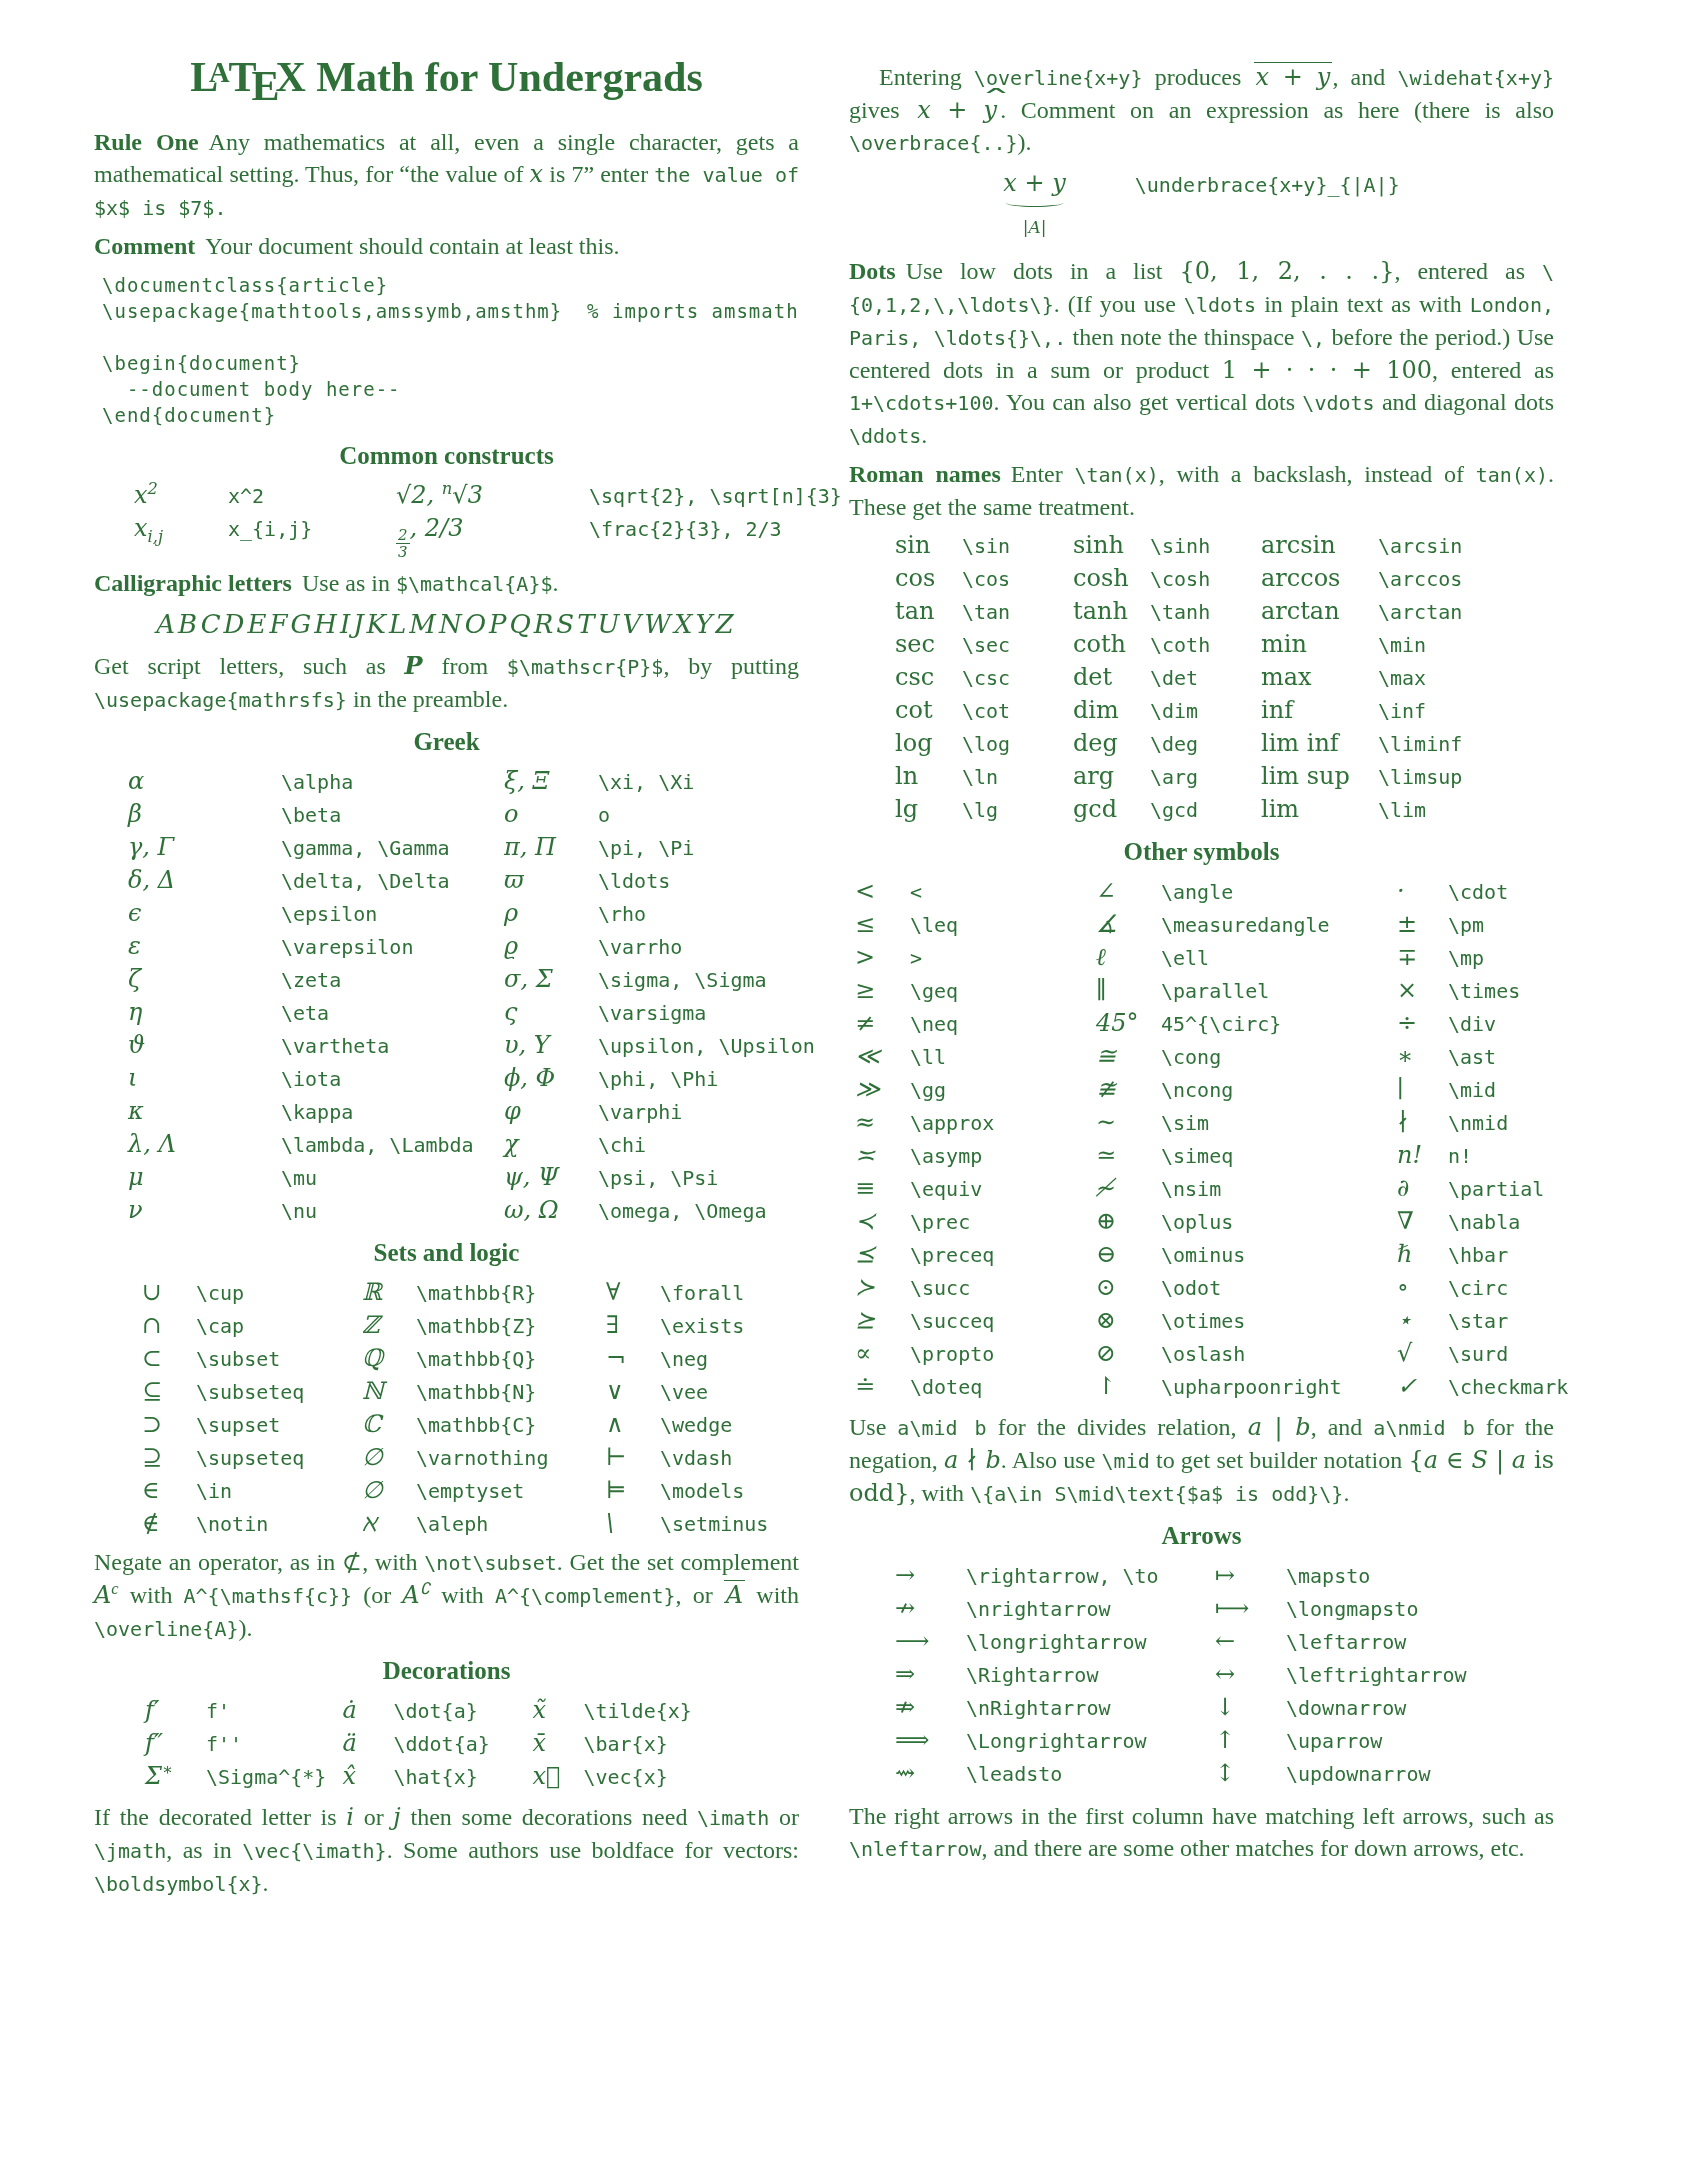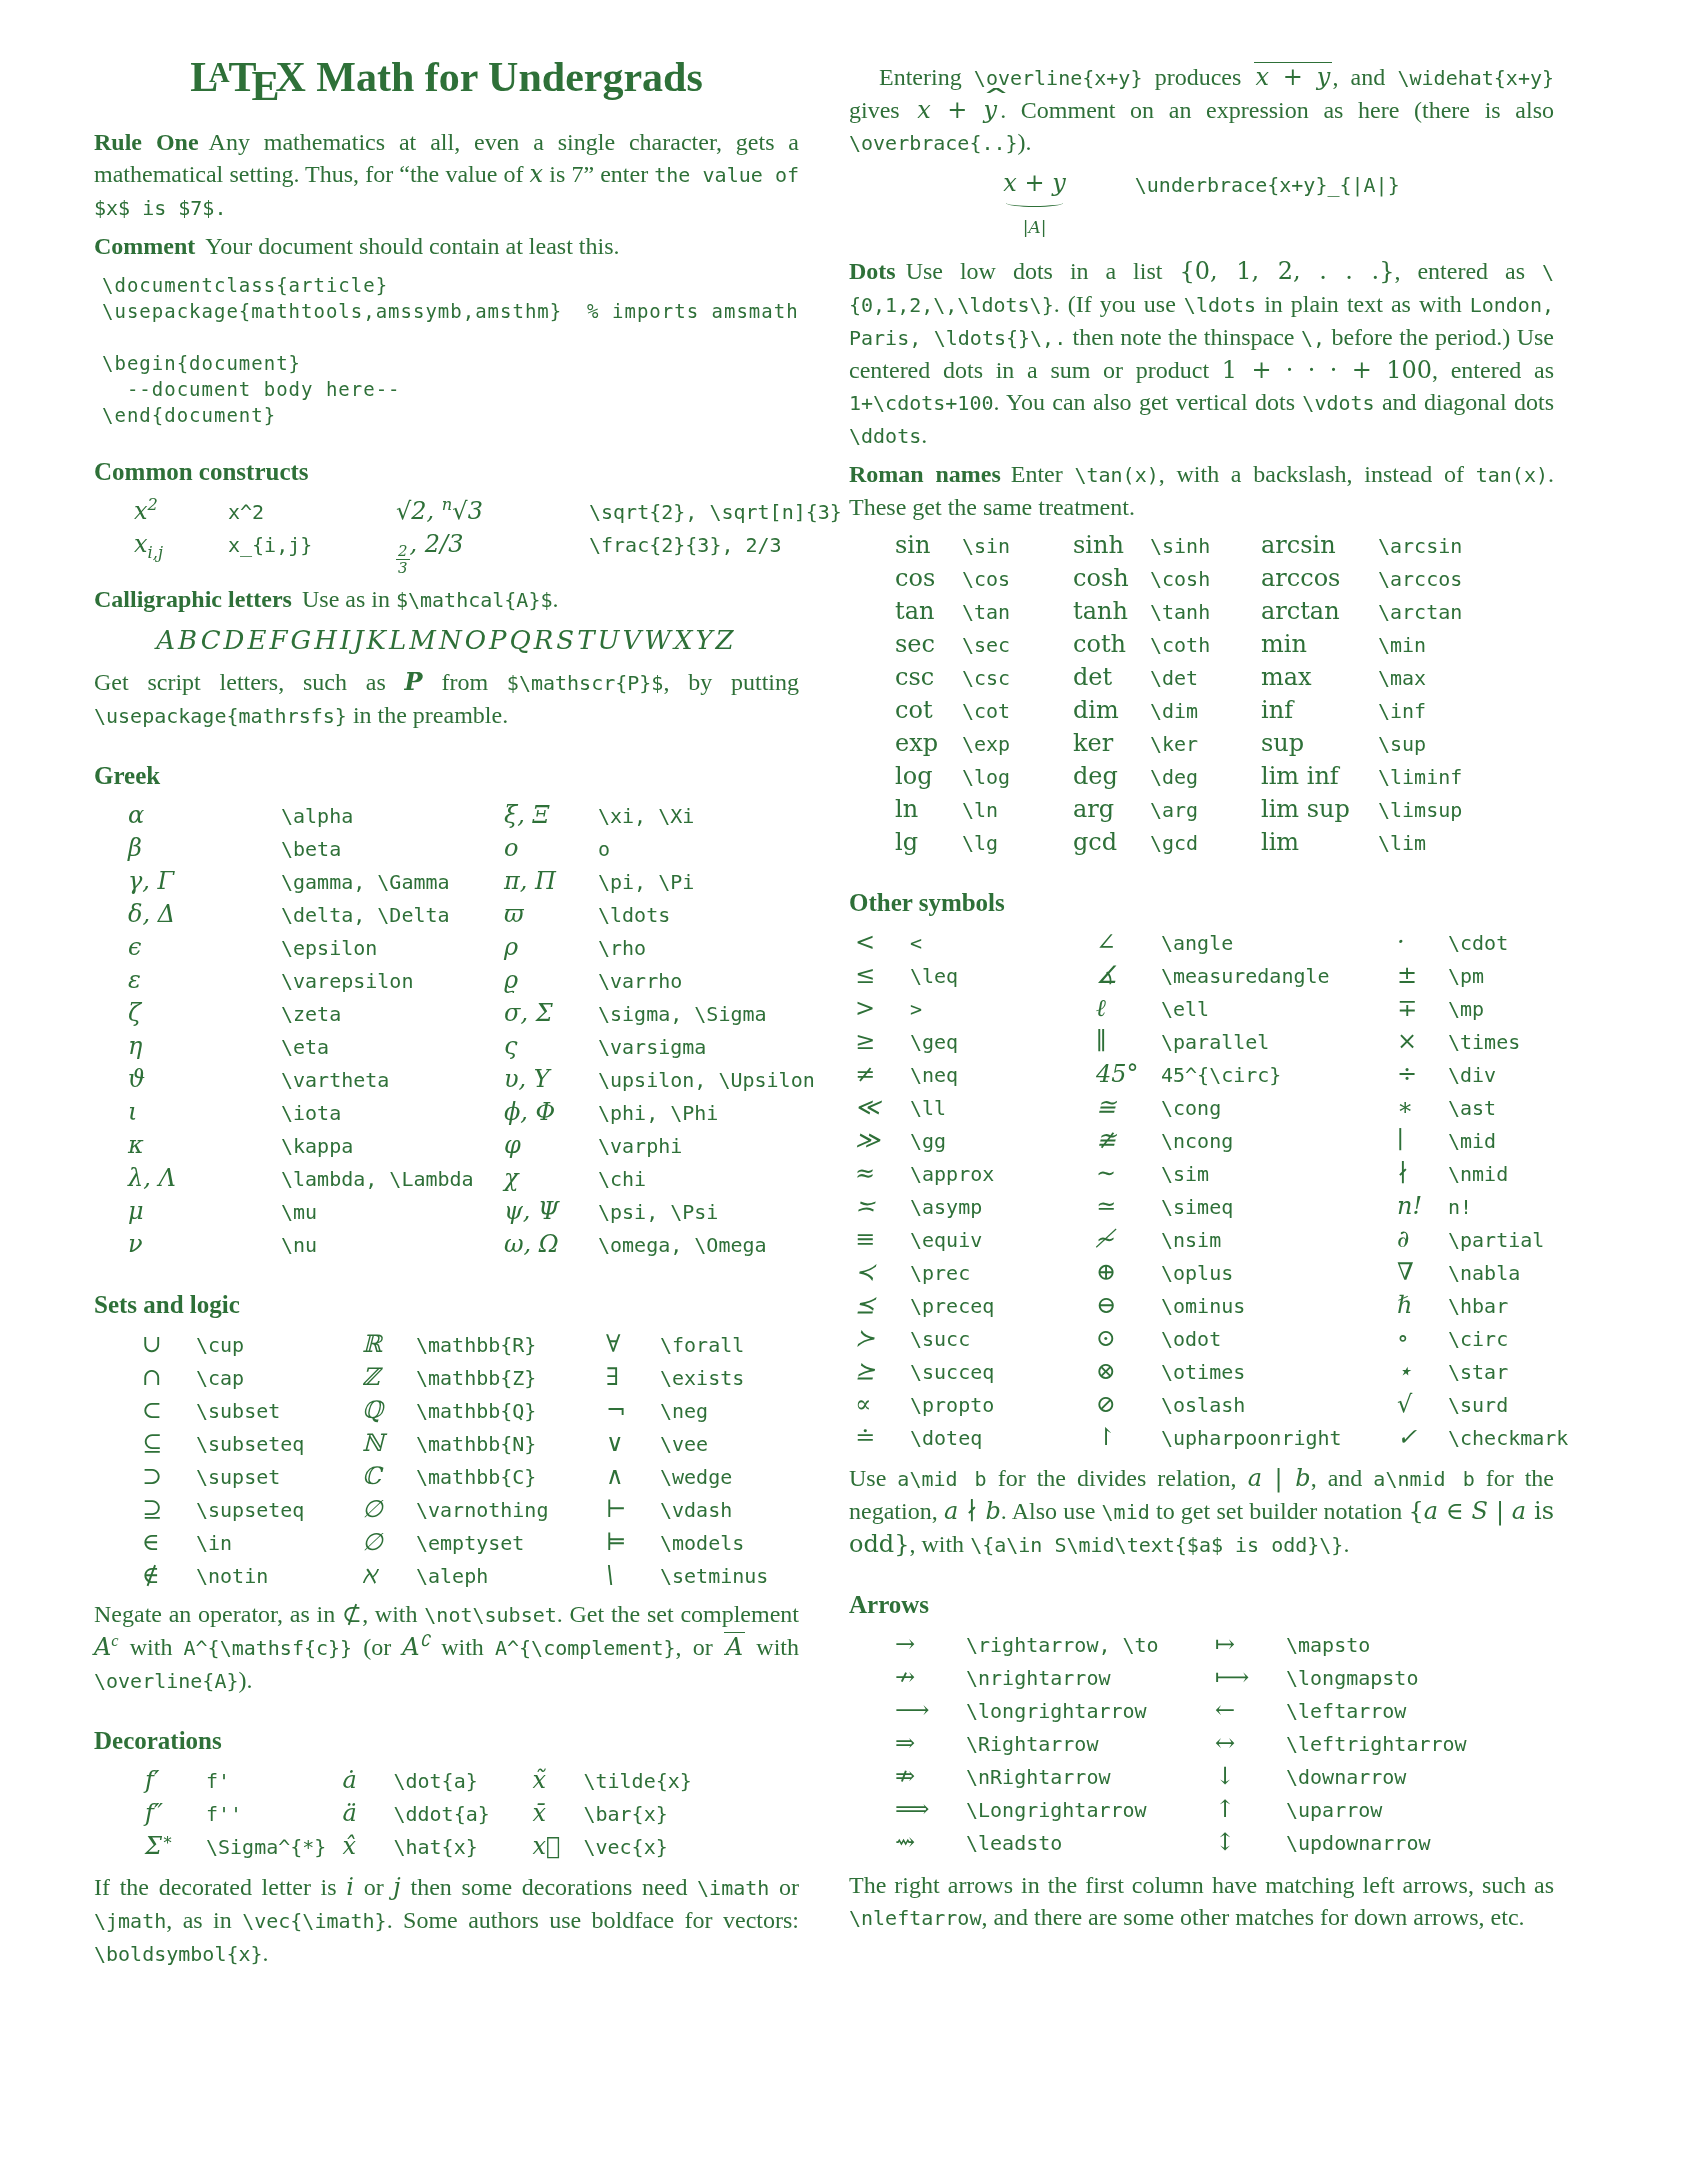--- a/index.html
+++ b/index.html
@@ -13,21 +13,21 @@
     font-size:24px;
     line-height:32px;
   }
   .page { display:flex; gap:50px; }
   .col { width:705px; flex:0 0 705px; }
 
   h1.doc-title { font-size:42px; font-weight:bold; text-align:center; margin:2px 0 24px; }
   .lx-a { font-size:0.68em; vertical-align:0.30em; margin-left:-0.32em; margin-right:-0.04em; }
   .lx-e { vertical-align:-0.22em; margin-left:-0.12em; margin-right:-0.10em; }
 
-  h2.sec-h { font-size:25px; font-weight:bold; margin:28px 0 7px; }
+  h2.sec-h { font-size:25px; font-weight:bold; margin:10px 0 7px;text-align:center; }
 
   p.para { margin:6px 0; text-align:justify; }
   p.para.indent { text-indent:30px; }
   .head { font-weight:bold; margin-right:10px; }
 
   .r-c, .ub-code { font-family:"DejaVu Sans Mono", monospace; font-size:20px; }
   .r-i { font-family:"DejaVu Serif", serif; font-style:italic; }
   .r-m { font-family:"DejaVu Serif", serif; }
   .r-sup { vertical-align:super; font-size:0.68em; font-style:italic; line-height:0; }
   .r-sub { vertical-align:sub; font-size:0.68em; font-style:italic; line-height:0; }
@@ -378,28 +378,20 @@
           </tr>
           <tr>
             <td class="cell-rom">cot</td>
             <td class="cell-code">\cot</td>
             <td class="cell-rom">dim</td>
             <td class="cell-code">\dim</td>
             <td class="cell-rom">inf</td>
             <td class="cell-code">\inf</td>
           </tr>
           <tr>
-            <td class="cell-rom">exp</td>
-            <td class="cell-code">\exp</td>
-            <td class="cell-rom">ker</td>
-            <td class="cell-code">\ker</td>
-            <td class="cell-rom">sup</td>
-            <td class="cell-code">\sup</td>
-          </tr>
-          <tr>
             <td class="cell-rom">log</td>
             <td class="cell-code">\log</td>
             <td class="cell-rom">deg</td>
             <td class="cell-code">\deg</td>
             <td class="cell-rom">lim inf</td>
             <td class="cell-code">\liminf</td>
           </tr>
           <tr>
             <td class="cell-rom">ln</td>
             <td class="cell-code">\ln</td>

